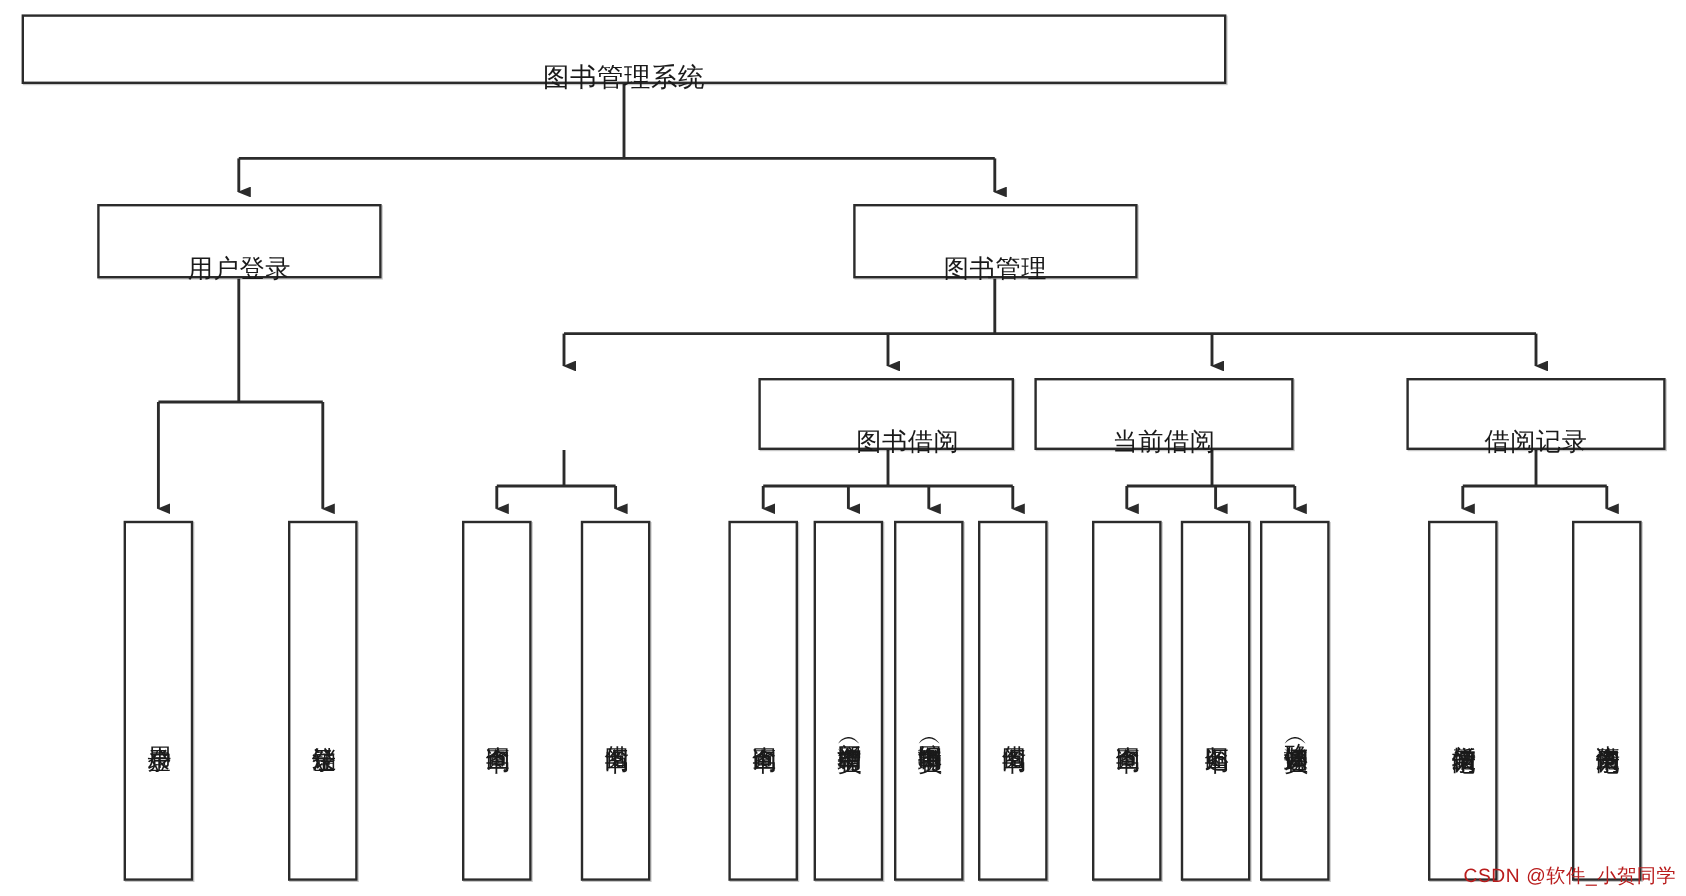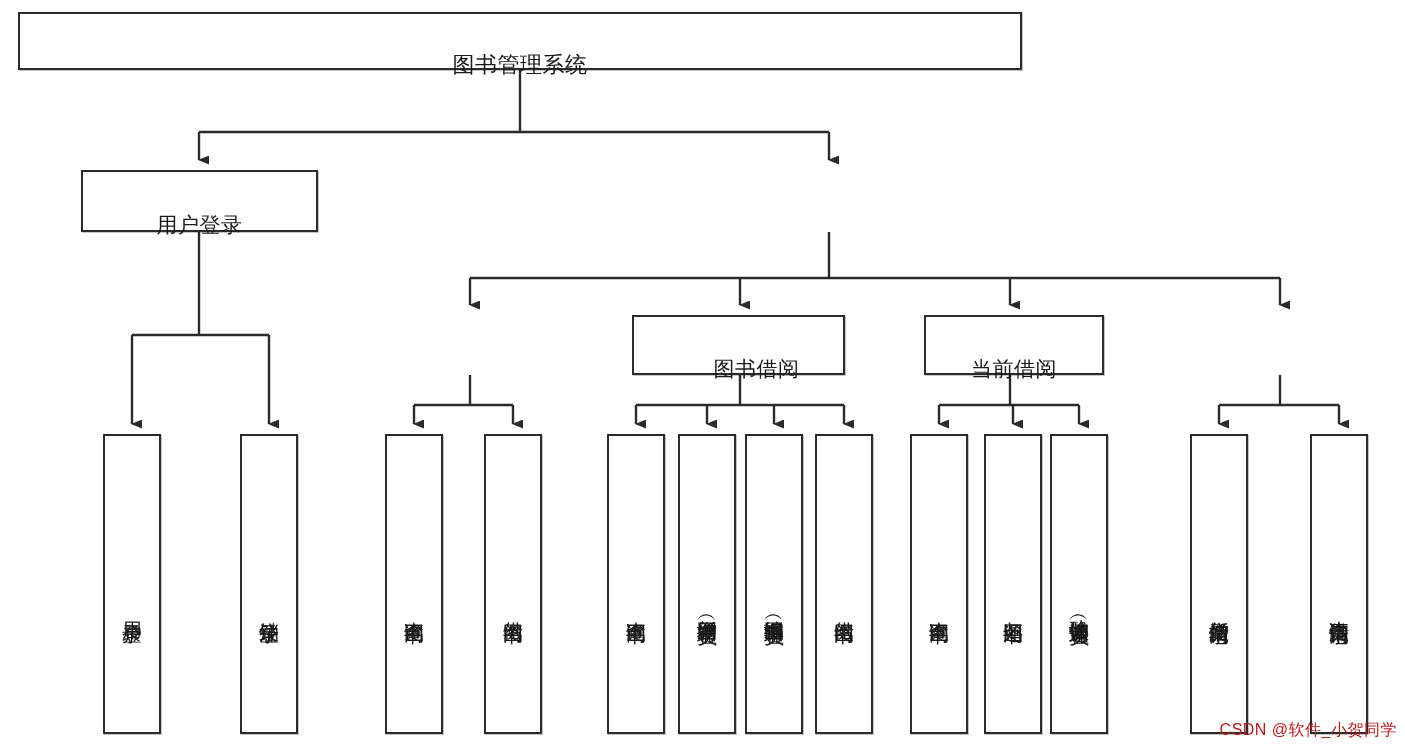--- a/index.html
+++ b/index.html
@@ -130,26 +130,32 @@
     </g>
   </svg>
 
   <div class="node-box root" style="left: 18px; top: 12px; width: 1004px; height: 58px;">
     <span class="node-label">图书管理系统</span>
   </div>
 
   <div class="node-box level2" style="left: 81px; top: 170px; width: 237px; height: 62px;">
     <span class="node-label">用户登录</span>
   </div>
+  <div class="node-box level2" style="left: 711px; top: 170px; width: 237px; height: 62px;">
+    <span class="node-label">图书管理</span>
+  </div>
 
   <div class="node-box level3" style="left: 632px; top: 315px; width: 213px; height: 60px; padding-left: 36px;">
     <span class="node-label">图书借阅</span>
   </div>
-  <div class="node-box level3" style="left: 924px; top: 315px; width: 180px; height: 60px;">
+  <div class="node-box level3" style="left: 862px; top: 315px; width: 216px; height: 60px;">
     <span class="node-label">当前借阅</span>
+  </div>
+  <div class="node-box level3" style="left: 1172px; top: 315px; width: 216px; height: 60px;">
+    <span class="node-label">借阅记录</span>
   </div>
 
   <div class="node-box vertical" style="left: 103px; top: 434px; width: 58px; height: 300px;">
     <span class="node-label">用户登录</span>
   </div>
   <div class="node-box vertical" style="left: 240px; top: 434px; width: 58px; height: 300px;">
     <span class="node-label">注销登录</span>
   </div>
   <div class="node-box vertical" style="left: 385px; top: 434px; width: 58px; height: 300px;">
     <span class="node-label">查询图书</span>

